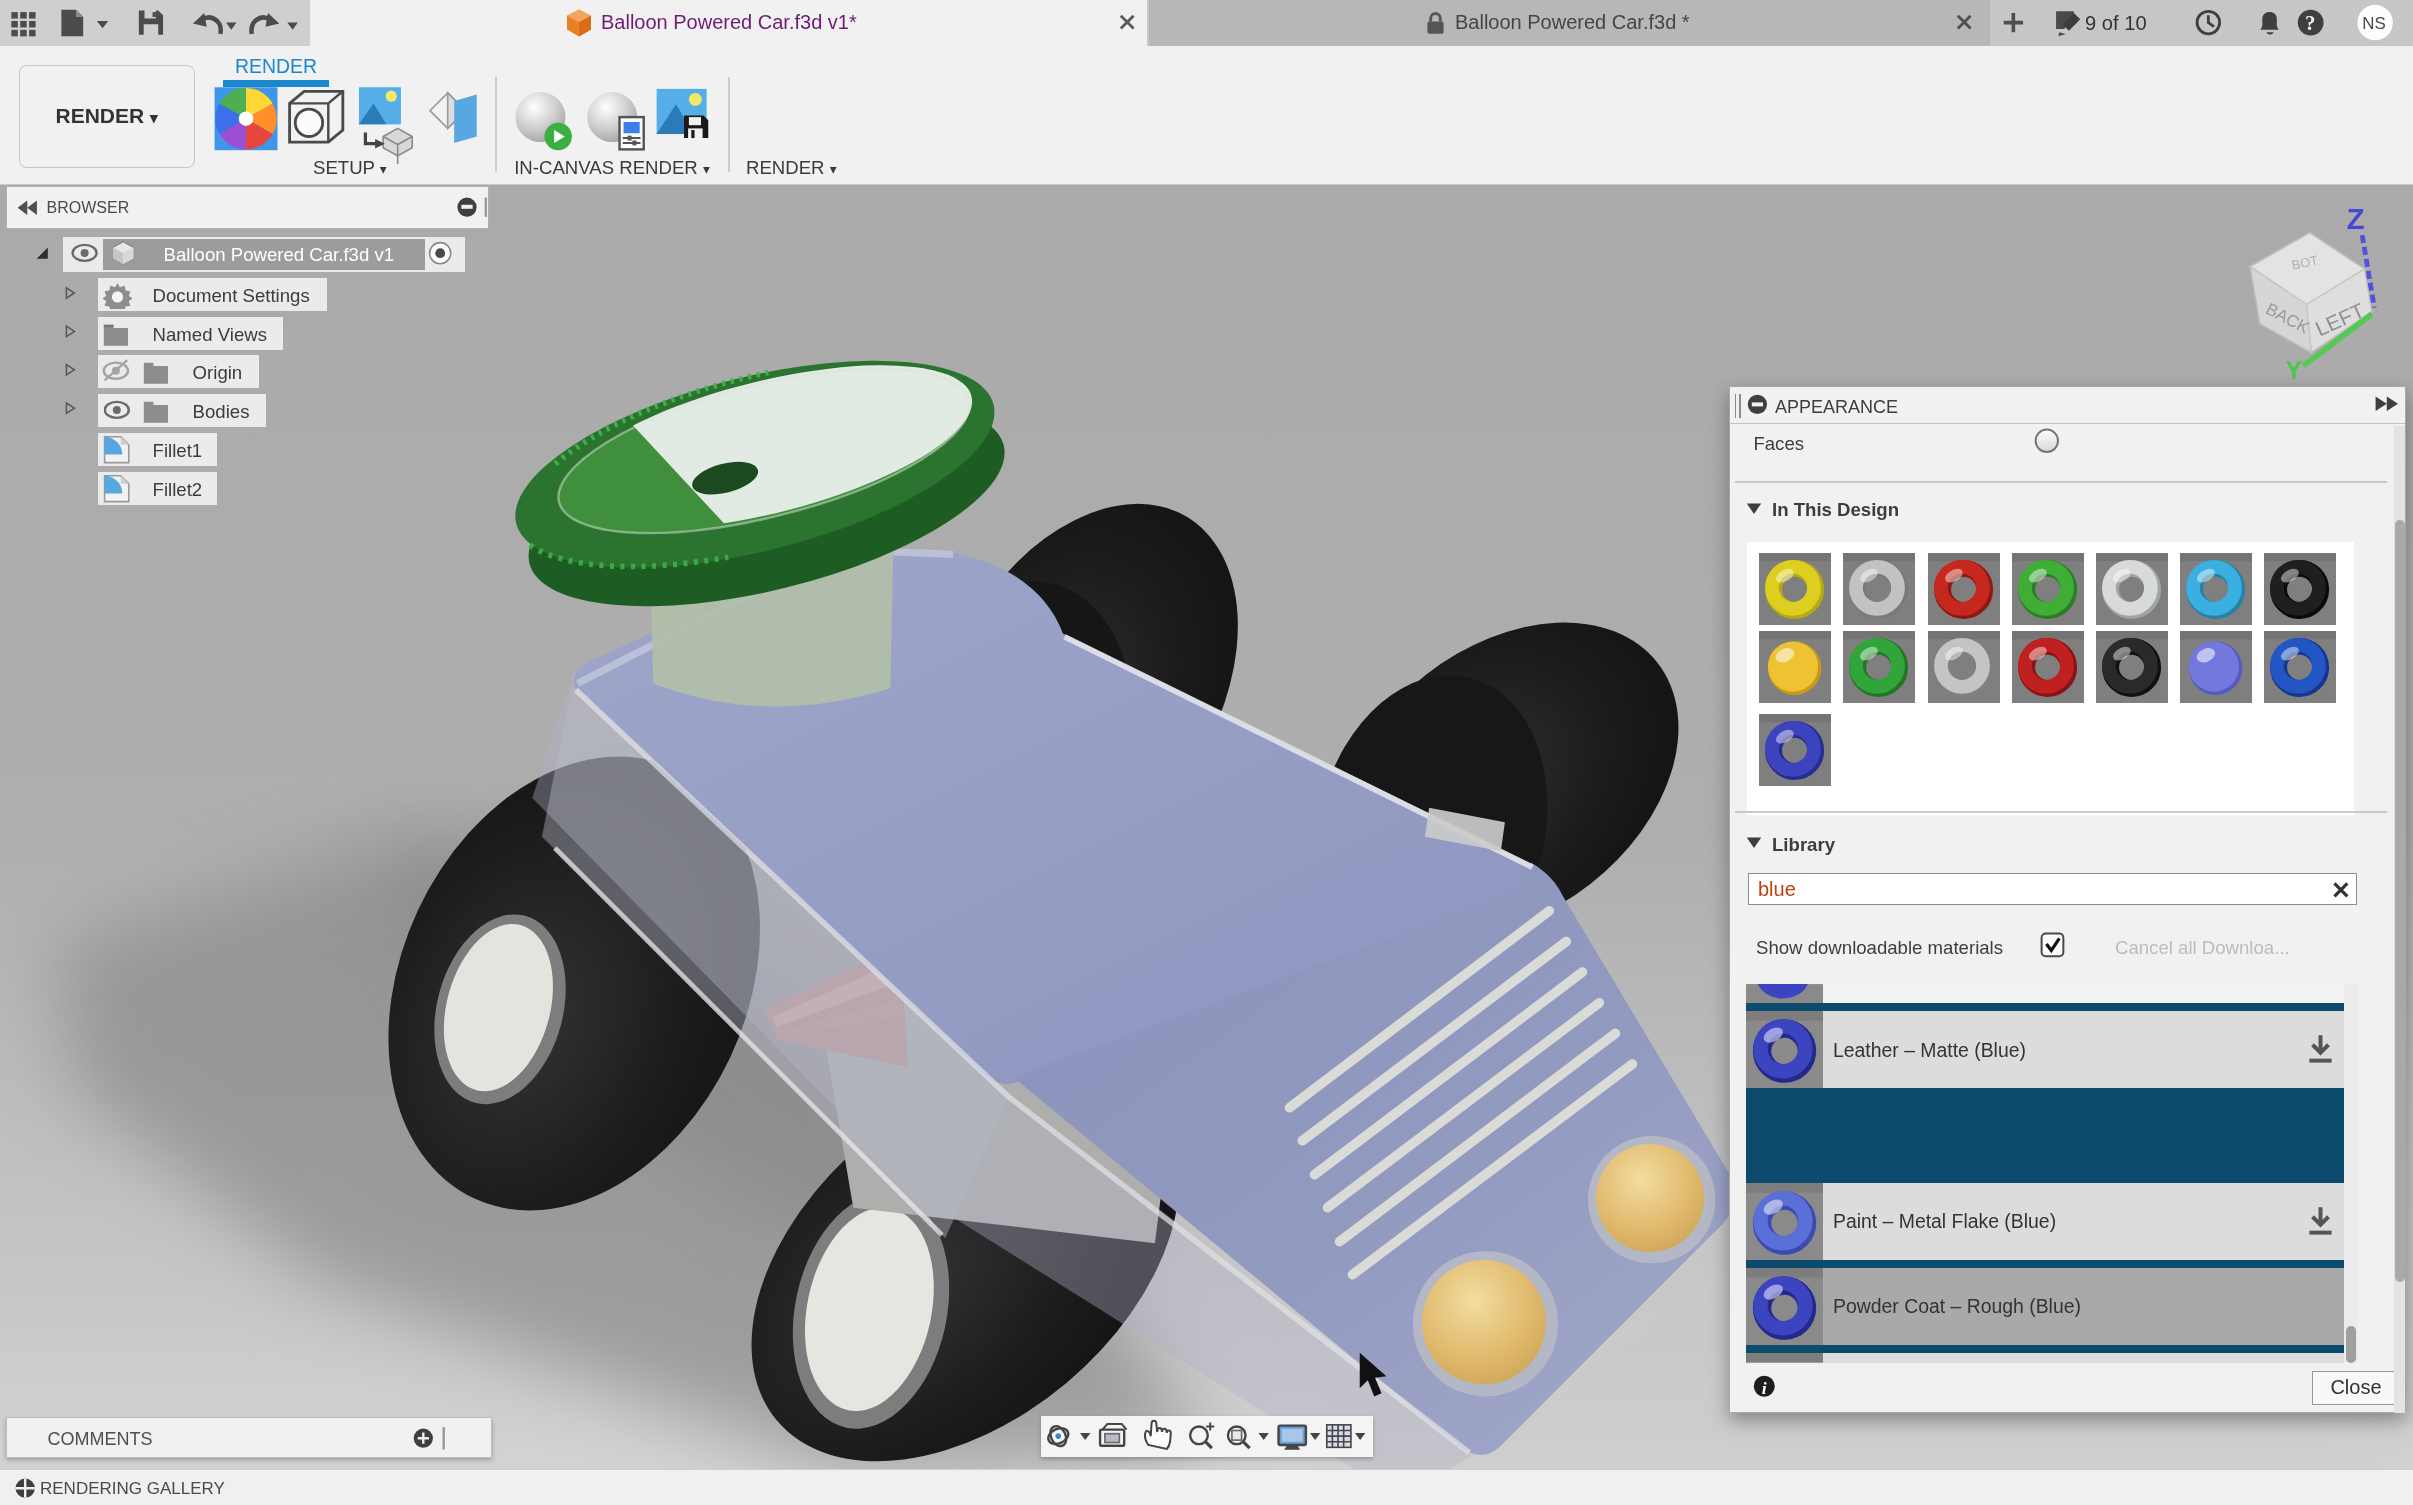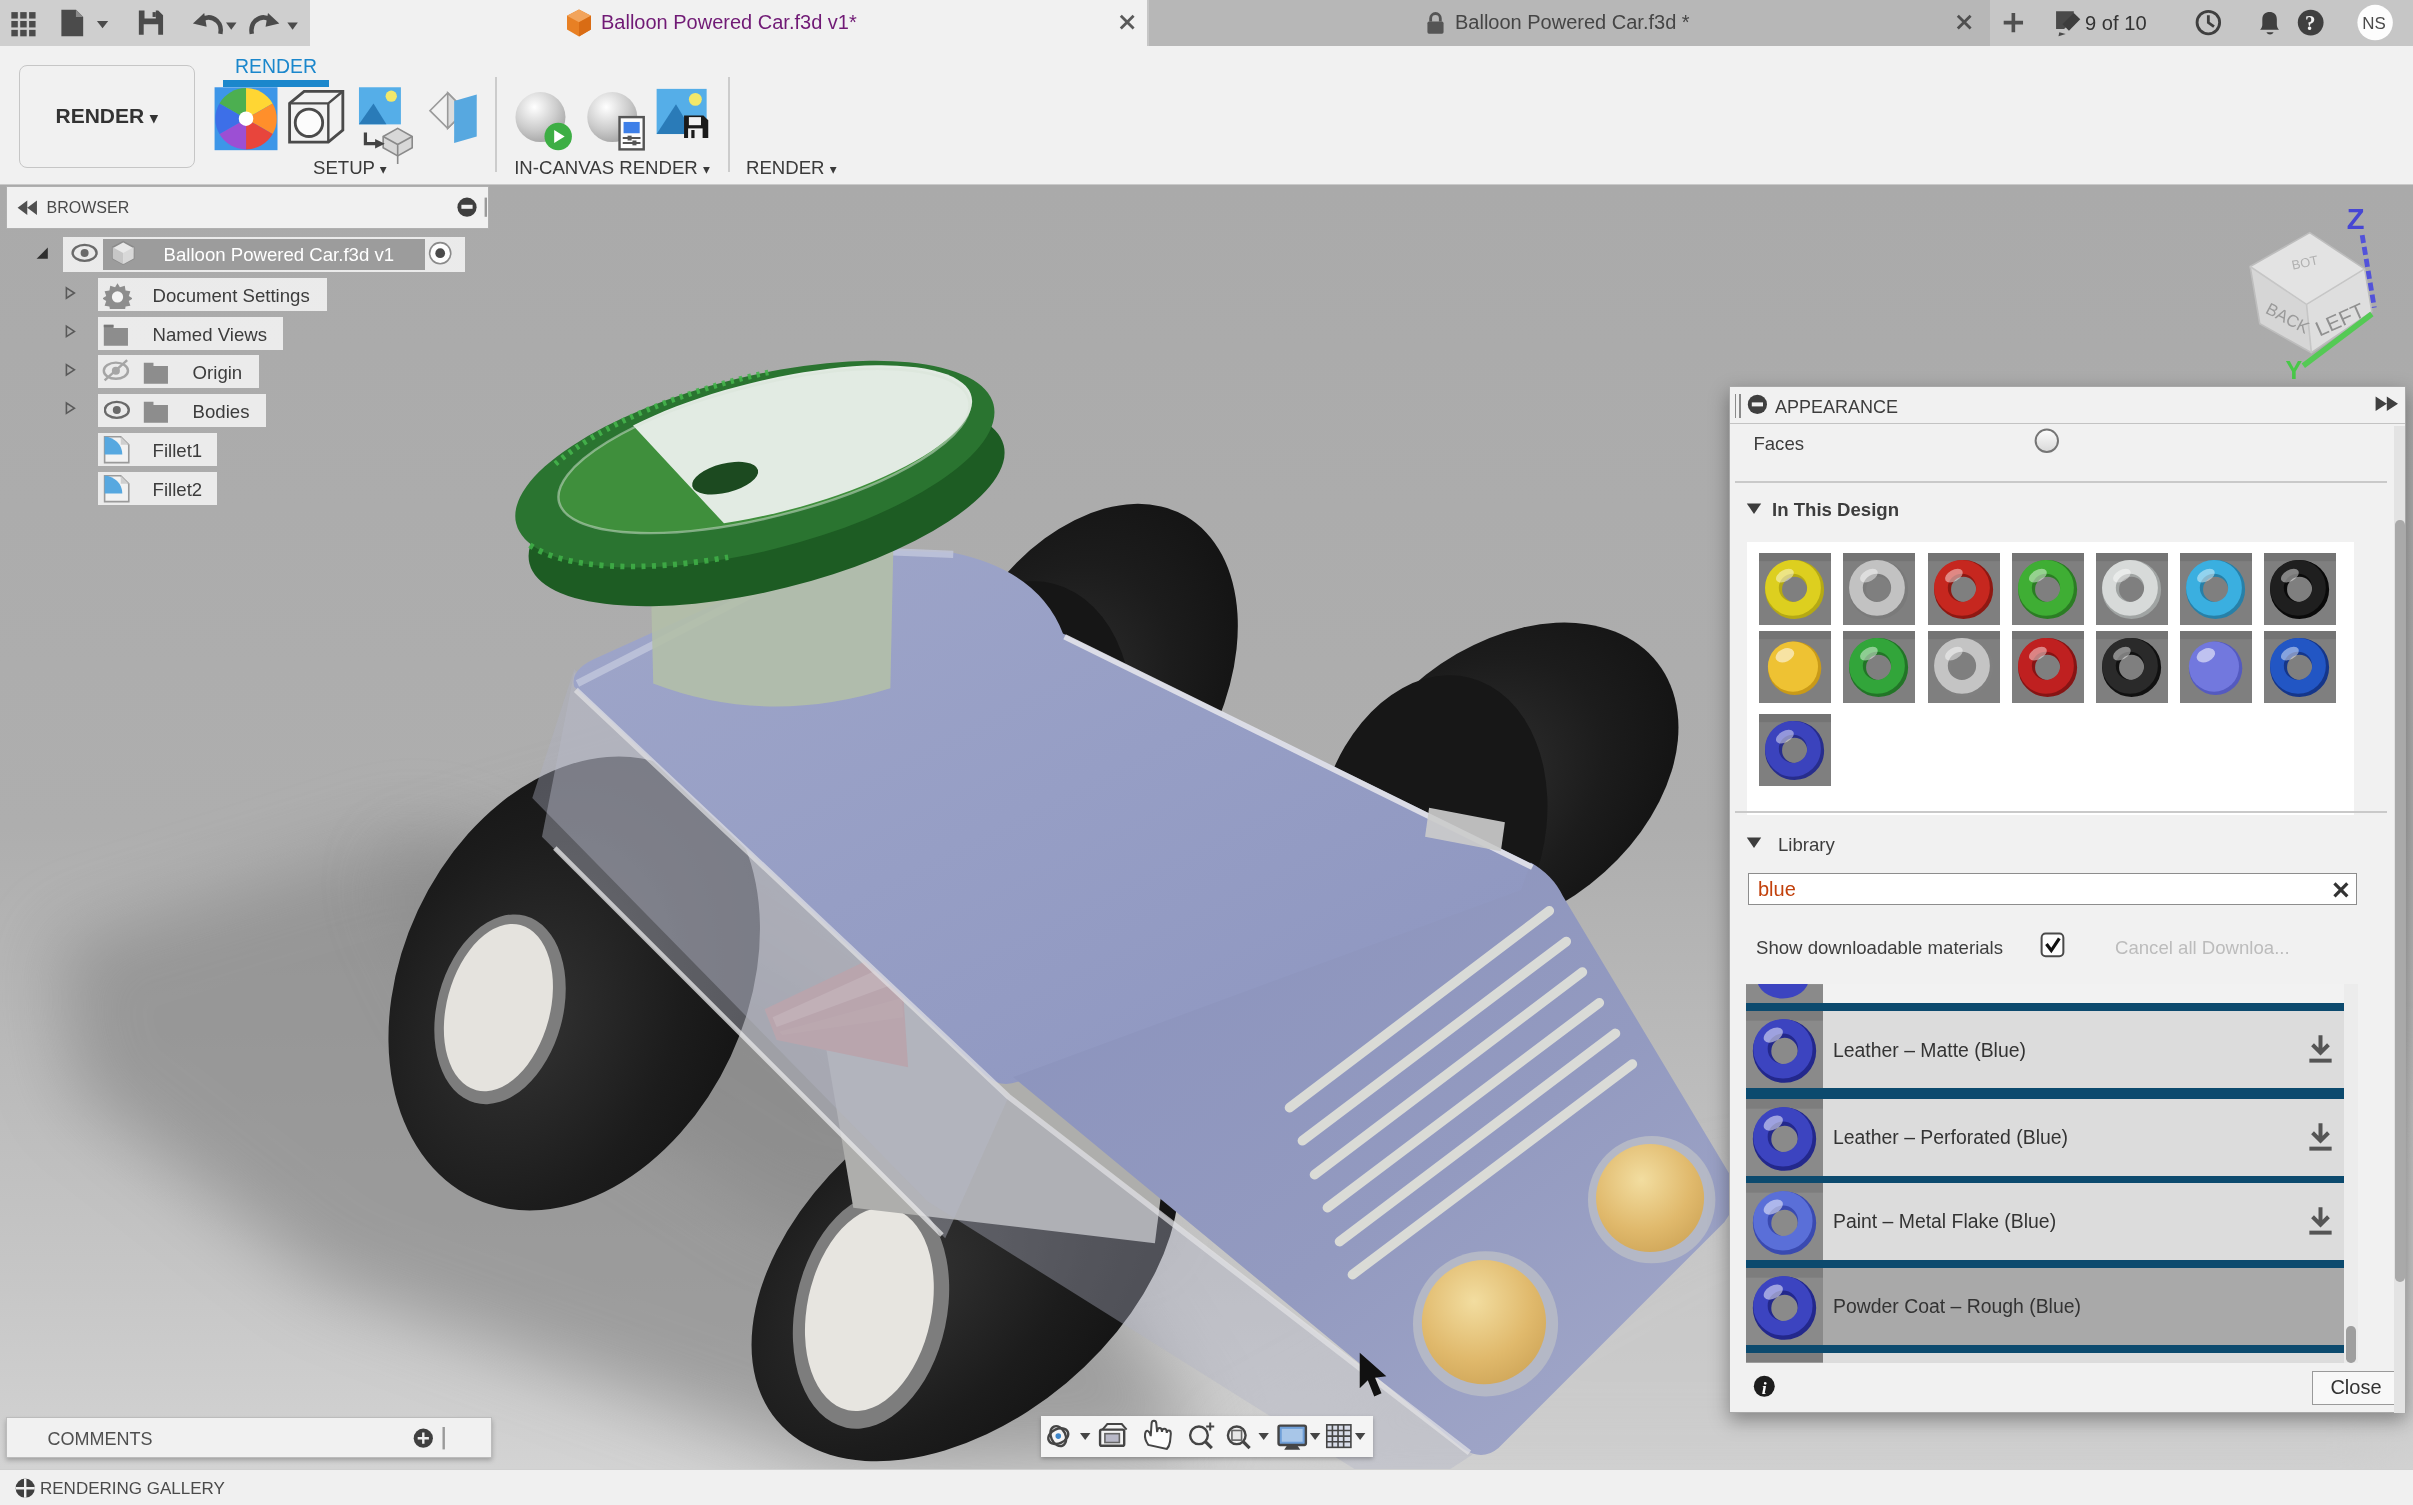--- a/index.html
+++ b/index.html
@@ -578,21 +578,21 @@
         <rect width="89" height="89" fill="#7f7f7f"></rect>
         <rect width="89" height="10" fill="#747474"></rect>
         <circle cx="44" cy="45" r="26" fill="none" stroke="#272d8c" stroke-width="21"></circle>
         <circle cx="42" cy="43" r="26" fill="none" stroke="#3b43bd" stroke-width="17"></circle>
         <ellipse cx="32" cy="28" rx="12" ry="7" fill="#ffffff" opacity="0.45" transform="rotate(-30 32 28)"></ellipse>
       </svg></div>
  <div style="position:absolute;left:4.8px;top:424px;width:652px;height:1.6px;background:#c9c9c9"></div>
  <svg width="24" height="19.4" style="position:absolute;left:16px;top:448px" viewBox="0 0 30 24">
       <path d="M1,3 L19,3 L10,16 Z" fill="#3d3d3d"></path>
     </svg>
- <span style="position:absolute;left:48px;top:447px;font-weight:normal">Library</span>
+ <span style="position:absolute;left:42px;top:447px;font-weight:bold">Library</span>
  <div style="position:absolute;left:18px;top:486px;width:609px;height:32px;background:#fff;border:1.6px solid #8d8d8d">
   <span style="position:absolute;left:9px;top:4px;font-size:20px;color:#c2410c">blue</span>
   <svg width="27.4" height="27.4" style="position:absolute;left:579px;top:3.2px" viewBox="0 0 34 34">
         <path d="M8,8 L24,24 M24,8 L8,24" stroke="#333" stroke-width="4"></path>
       </svg>
  </div>
  <span style="position:absolute;left:26px;top:550px">Show downloadable materials</span>
  <svg width="27.4" height="27.4" style="position:absolute;left:310px;top:545px" viewBox="0 0 34 34">
   <rect x="2" y="2" width="27" height="28" rx="5" fill="#fdfdfd" stroke="#4a4a4a" stroke-width="2.5"></rect>
   <path d="M8,15 l6,8 l10,-15" fill="none" stroke="#111" stroke-width="4"></path>
@@ -607,34 +607,20 @@
       </div>
   <div class="mrow" style="left:0;top:27.4px;background:#dcdcdc">
         <svg width="77" height="77" style="position:absolute;left:0;top:0" viewBox="0 0 96 96">
           <rect width="96" height="96" fill="#8a8a8a"></rect>
           <rect width="96" height="12" fill="#7d7d7d"></rect>
           <circle cx="48" cy="50" r="28" fill="none" stroke="#23288c" stroke-width="23"></circle>
           <circle cx="46" cy="47" r="28" fill="none" stroke="#3c44c0" stroke-width="18"></circle>
           <ellipse cx="34" cy="30" rx="13" ry="8" fill="#fff" opacity="0.5" transform="rotate(-30 34 30)"></ellipse>
         </svg>
         <span class="mtext">Leather – Matte (Blue)</span>
-        <svg width="35" height="35" style="position:absolute;left:557px;top:21px" viewBox="0 0 44 44">
- <path d="M22,4 v20 M12,16 l10,10 l10,-10" fill="none" stroke="#555" stroke-width="5"></path>
- <path d="M8,36 h28" stroke="#555" stroke-width="5"></path>
-        </svg>
-      </div>
-  <div class="mrow" style="left:0;top:115px;background:#dcdcdc">
-        <svg width="77" height="77" style="position:absolute;left:0;top:0" viewBox="0 0 96 96">
-          <rect width="96" height="96" fill="#8a8a8a"></rect>
-          <rect width="96" height="12" fill="#7d7d7d"></rect>
-          <circle cx="48" cy="50" r="28" fill="none" stroke="#23288c" stroke-width="23"></circle>
-          <circle cx="46" cy="47" r="28" fill="none" stroke="#3c44c0" stroke-width="18"></circle>
-          <ellipse cx="34" cy="30" rx="13" ry="8" fill="#fff" opacity="0.5" transform="rotate(-30 34 30)"></ellipse>
-        </svg>
-        <span class="mtext">Leather – Perforated (Blue)</span>
         <svg width="35" height="35" style="position:absolute;left:557px;top:21px" viewBox="0 0 44 44">
  <path d="M22,4 v20 M12,16 l10,10 l10,-10" fill="none" stroke="#555" stroke-width="5"></path>
  <path d="M8,36 h28" stroke="#555" stroke-width="5"></path>
         </svg>
       </div>
   <div class="mrow" style="left:0;top:199px;background:#dcdcdc">
         <svg width="77" height="77" style="position:absolute;left:0;top:0" viewBox="0 0 96 96">
           <rect width="96" height="96" fill="#8a8a8a"></rect>
           <rect width="96" height="12" fill="#7d7d7d"></rect>
           <circle cx="48" cy="50" r="28" fill="none" stroke="#3a4ab0" stroke-width="23"></circle>

